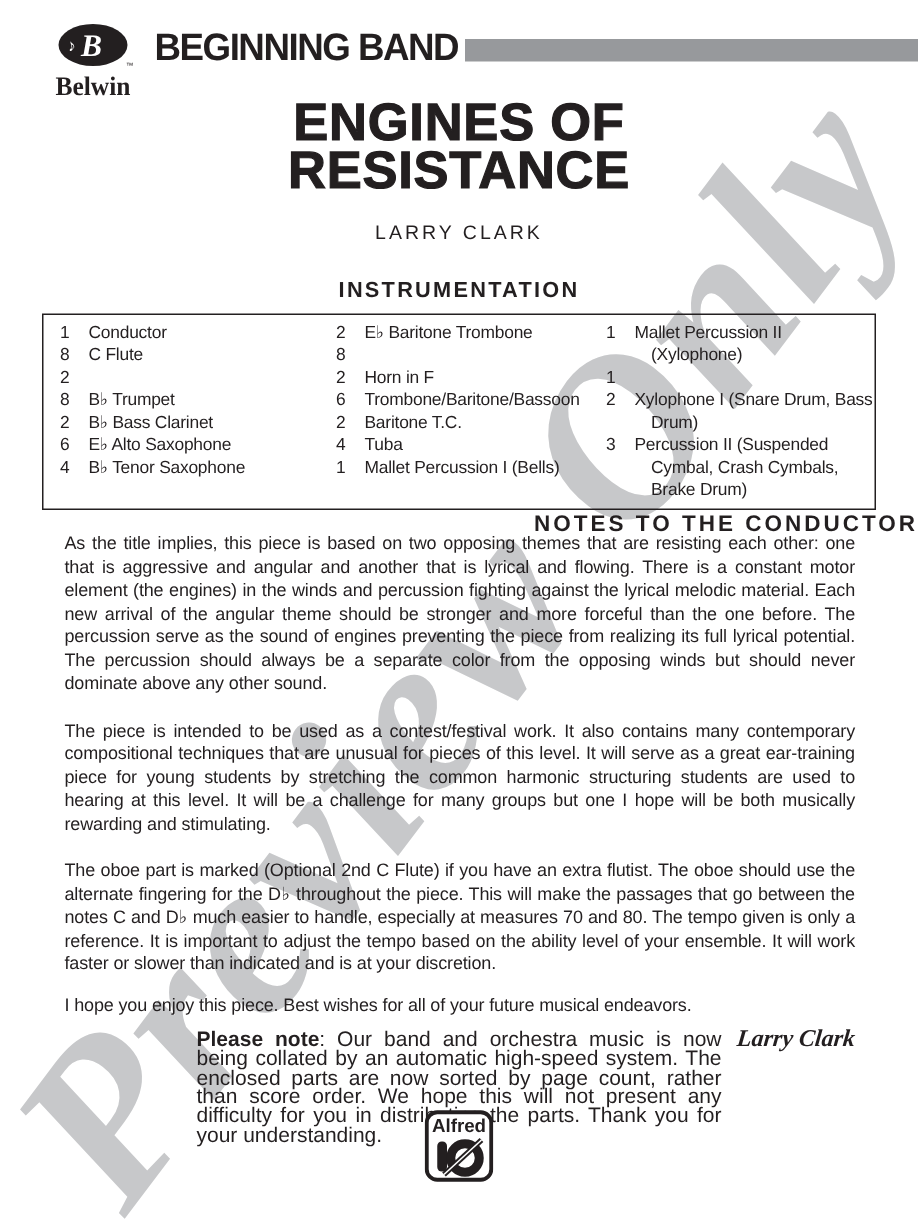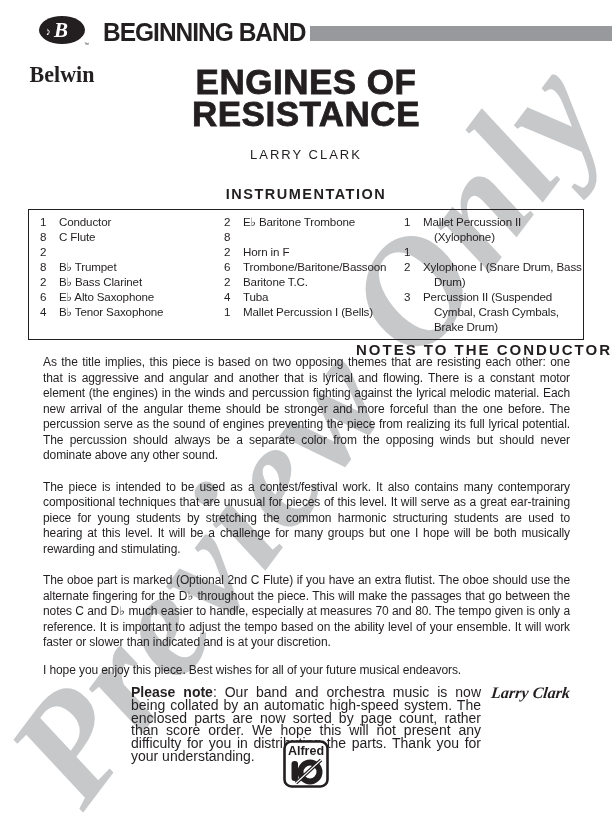--- a/index.html
+++ b/index.html
@@ -25,21 +25,21 @@
   }
   .belwin-b{
     position:absolute; left:15px; top:1px; color:#fff;
     font-family:"Liberation Serif", serif; font-style:italic; font-weight:bold; font-size:21px; line-height:26px;
   }
   .belwin-note{
     position:absolute; left:6px; top:9px; color:#fff; font-size:11px; transform:rotate(-12deg);
   }
   .belwin-tm{position:absolute; right:-4px; bottom:-3px; font-size:5px; color:#231f20;}
   .belwin-word{
-    margin-top:18px; font-family:"Liberation Serif", serif; font-weight:bold; font-size:22px;
+    margin-top:4px; font-family:"Liberation Serif", serif; font-weight:bold; font-size:17px;
     letter-spacing:0px; transform:scaleY(1.05);
   }
   .series{position:absolute; left:103px; right:0; top:21px; height:24px; display:flex; align-items:center;}
   .series-title{
     font-weight:bold; font-size:24.5px; letter-spacing:-1px; white-space:nowrap;
     transform:scaleY(1.04); transform-origin:left center;
   }
   .series-bar{flex:1 1 auto; height:15px; background:#97999c; margin-left:5px;}
   
   .title{

